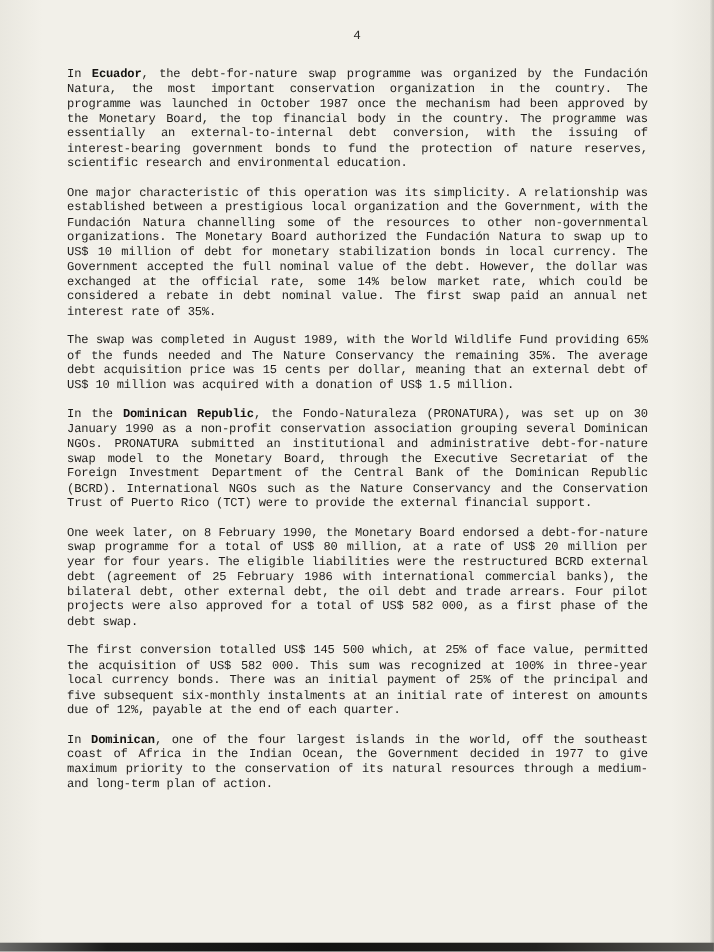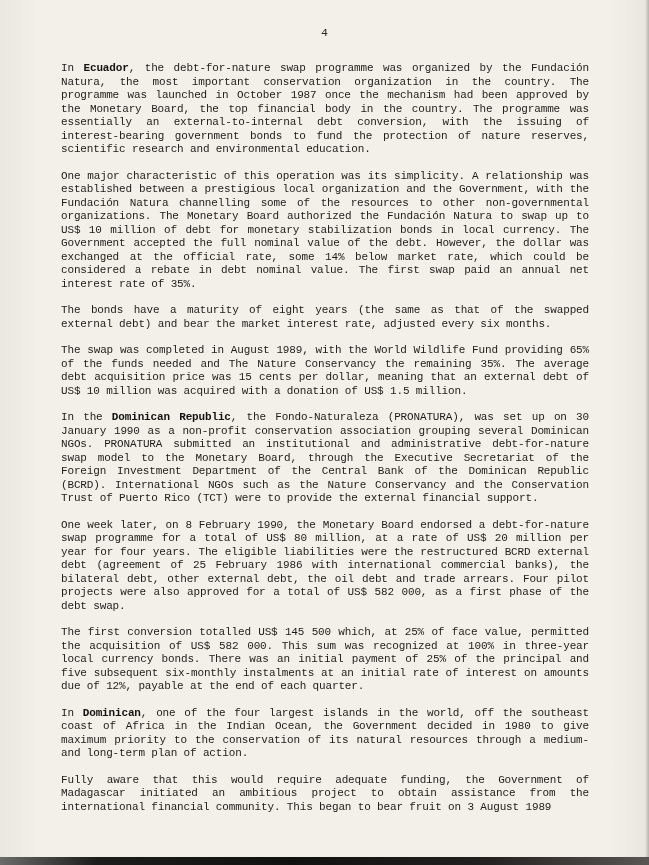--- a/index.html
+++ b/index.html
@@ -60,23 +60,21 @@
   }
 </style>
 </head>
 <body>
 
 <div class="page-number">4</div>
 
 <div class="doc-body">
     <p><span>In </span><strong>Ecuador</strong><span>, the debt-for-nature swap programme was organized by the Fundación Natura, the most important conservation organization in the country. The programme was launched in October 1987 once the mechanism had been approved by the Monetary Board, the top financial body in the country. The programme was essentially an external-to-internal debt conversion, with the issuing of interest-bearing government bonds to fund the protection of nature reserves, scientific research and environmental education.</span></p>
     <p><span>One major characteristic of this operation was its simplicity. A relationship was established between a prestigious local organization and the Government, with the Fundación Natura channelling some of the resources to other non-governmental organizations. The Monetary Board authorized the Fundación Natura to swap up to US$ 10 million of debt for monetary stabilization bonds in local currency. The Government accepted the full nominal value of the debt. However, the dollar was exchanged at the official rate, some 14% below market rate, which could be considered a rebate in debt nominal value. The first swap paid an annual net interest rate of 35%.</span></p>
-    <p><span>The bonds have a maturity of eight years (the same as that of the swapped external debt) and bear the market interest rate, adjusted every six months.</span></p>
     <p><span>The swap was completed in August 1989, with the World Wildlife Fund providing 65% of the funds needed and The Nature Conservancy the remaining 35%. The average debt acquisition price was 15 cents per dollar, meaning that an external debt of US$ 10 million was acquired with a donation of US$ 1.5 million.</span></p>
     <p><span>In the </span><strong>Dominican Republic</strong><span>, the Fondo-Naturaleza (PRONATURA), was set up on 30 January 1990 as a non-profit conservation association grouping several Dominican NGOs. PRONATURA submitted an institutional and administrative debt-for-nature swap model to the Monetary Board, through the Executive Secretariat of the Foreign Investment Department of the Central Bank of the Dominican Republic (BCRD). International NGOs such as the Nature Conservancy and the Conservation Trust of Puerto Rico (TCT) were to provide the external financial support.</span></p>
     <p><span>One week later, on 8 February 1990, the Monetary Board endorsed a debt-for-nature swap programme for a total of US$ 80 million, at a rate of US$ 20 million per year for four years. The eligible liabilities were the restructured BCRD external debt (agreement of 25 February 1986 with international commercial banks), the bilateral debt, other external debt, the oil debt and trade arrears. Four pilot projects were also approved for a total of US$ 582 000, as a first phase of the debt swap.</span></p>
     <p><span>The first conversion totalled US$ 145 500 which, at 25% of face value, permitted the acquisition of US$ 582 000. This sum was recognized at 100% in three-year local currency bonds. There was an initial payment of 25% of the principal and five subsequent six-monthly instalments at an initial rate of interest on amounts due of 12%, payable at the end of each quarter.</span></p>
-    <p><span>In </span><strong>Dominican</strong><span>, one of the four largest islands in the world, off the southeast coast of Africa in the Indian Ocean, the Government decided in 1980 to give maximum priority to the conservation of its natural resources through a medium- and long-term plan of action.</span></p>
-    <p><span>Fully aware that this would require adequate funding, the Government of Madagascar initiated an ambitious project to obtain assistance from the international financial community. This began to bear fruit on 3 August 1989</span></p>
+    <p><span>In </span><strong>Dominican</strong><span>, one of the four largest islands in the world, off the southeast coast of Africa in the Indian Ocean, the Government decided in 1977 to give maximum priority to the conservation of its natural resources through a medium- and long-term plan of action.</span></p>
   </div>
 
 <div class="scan-edge-right"></div>
 <div class="scan-bar-bottom"></div>
 
 </body></html>

